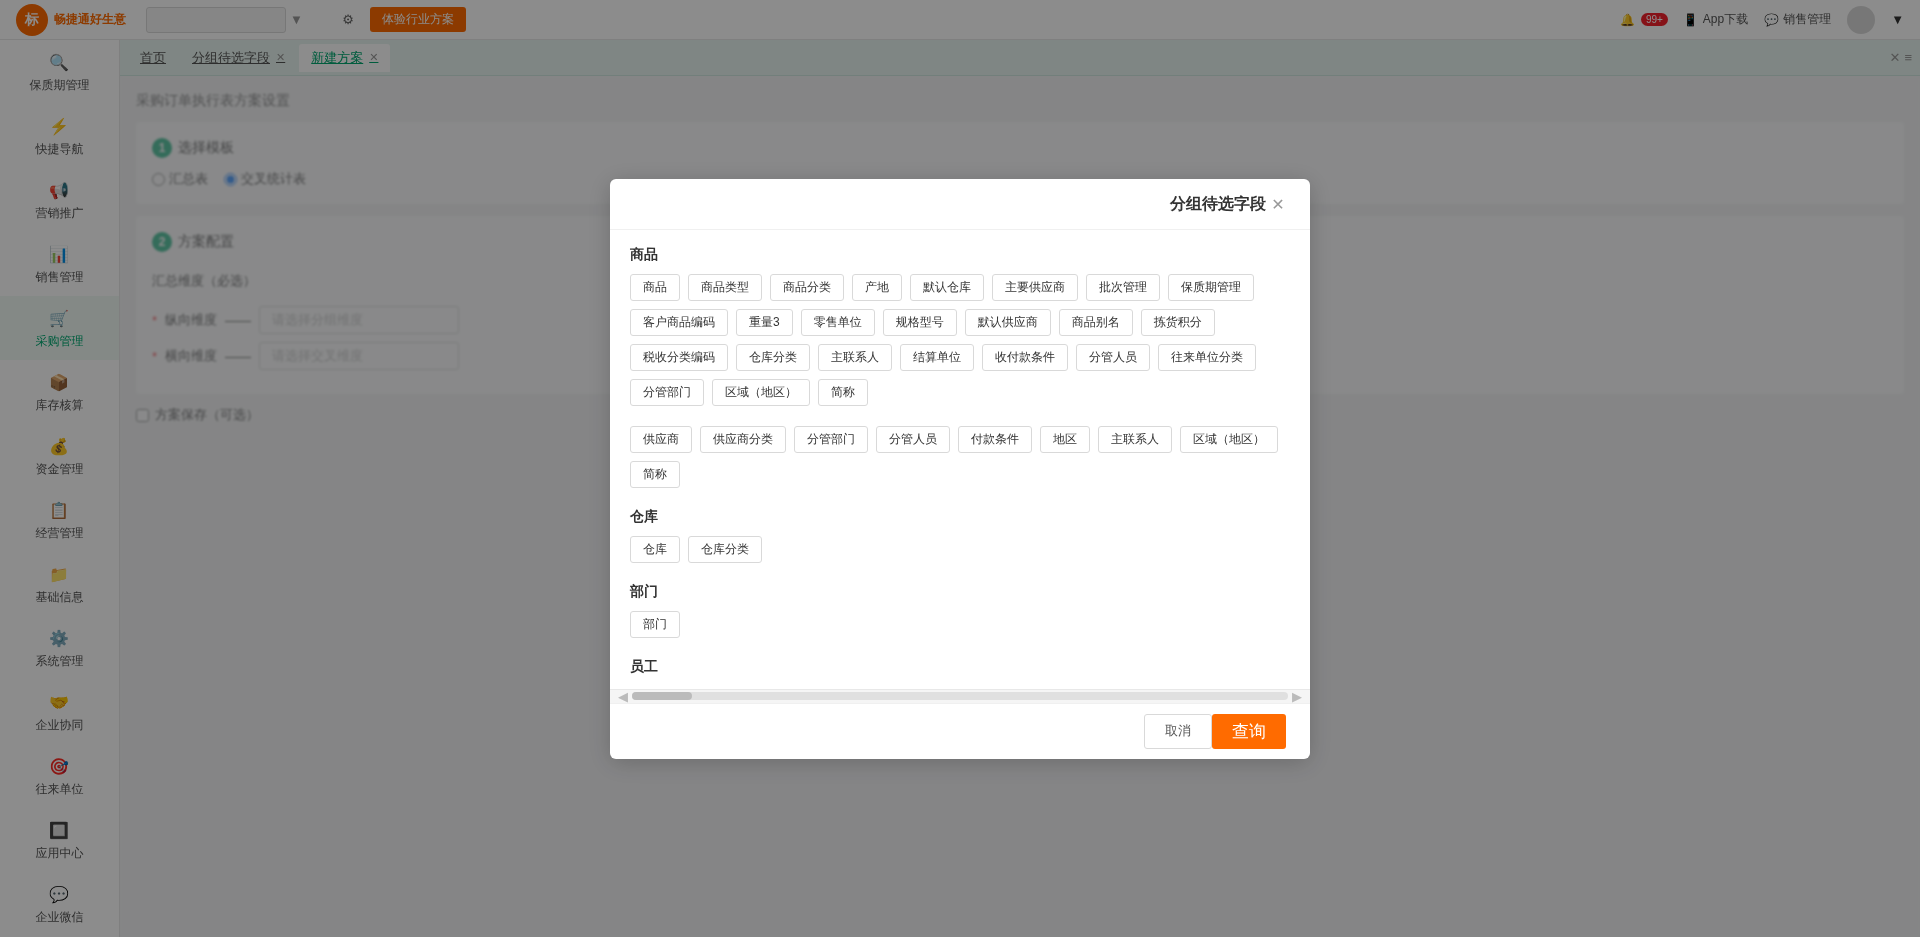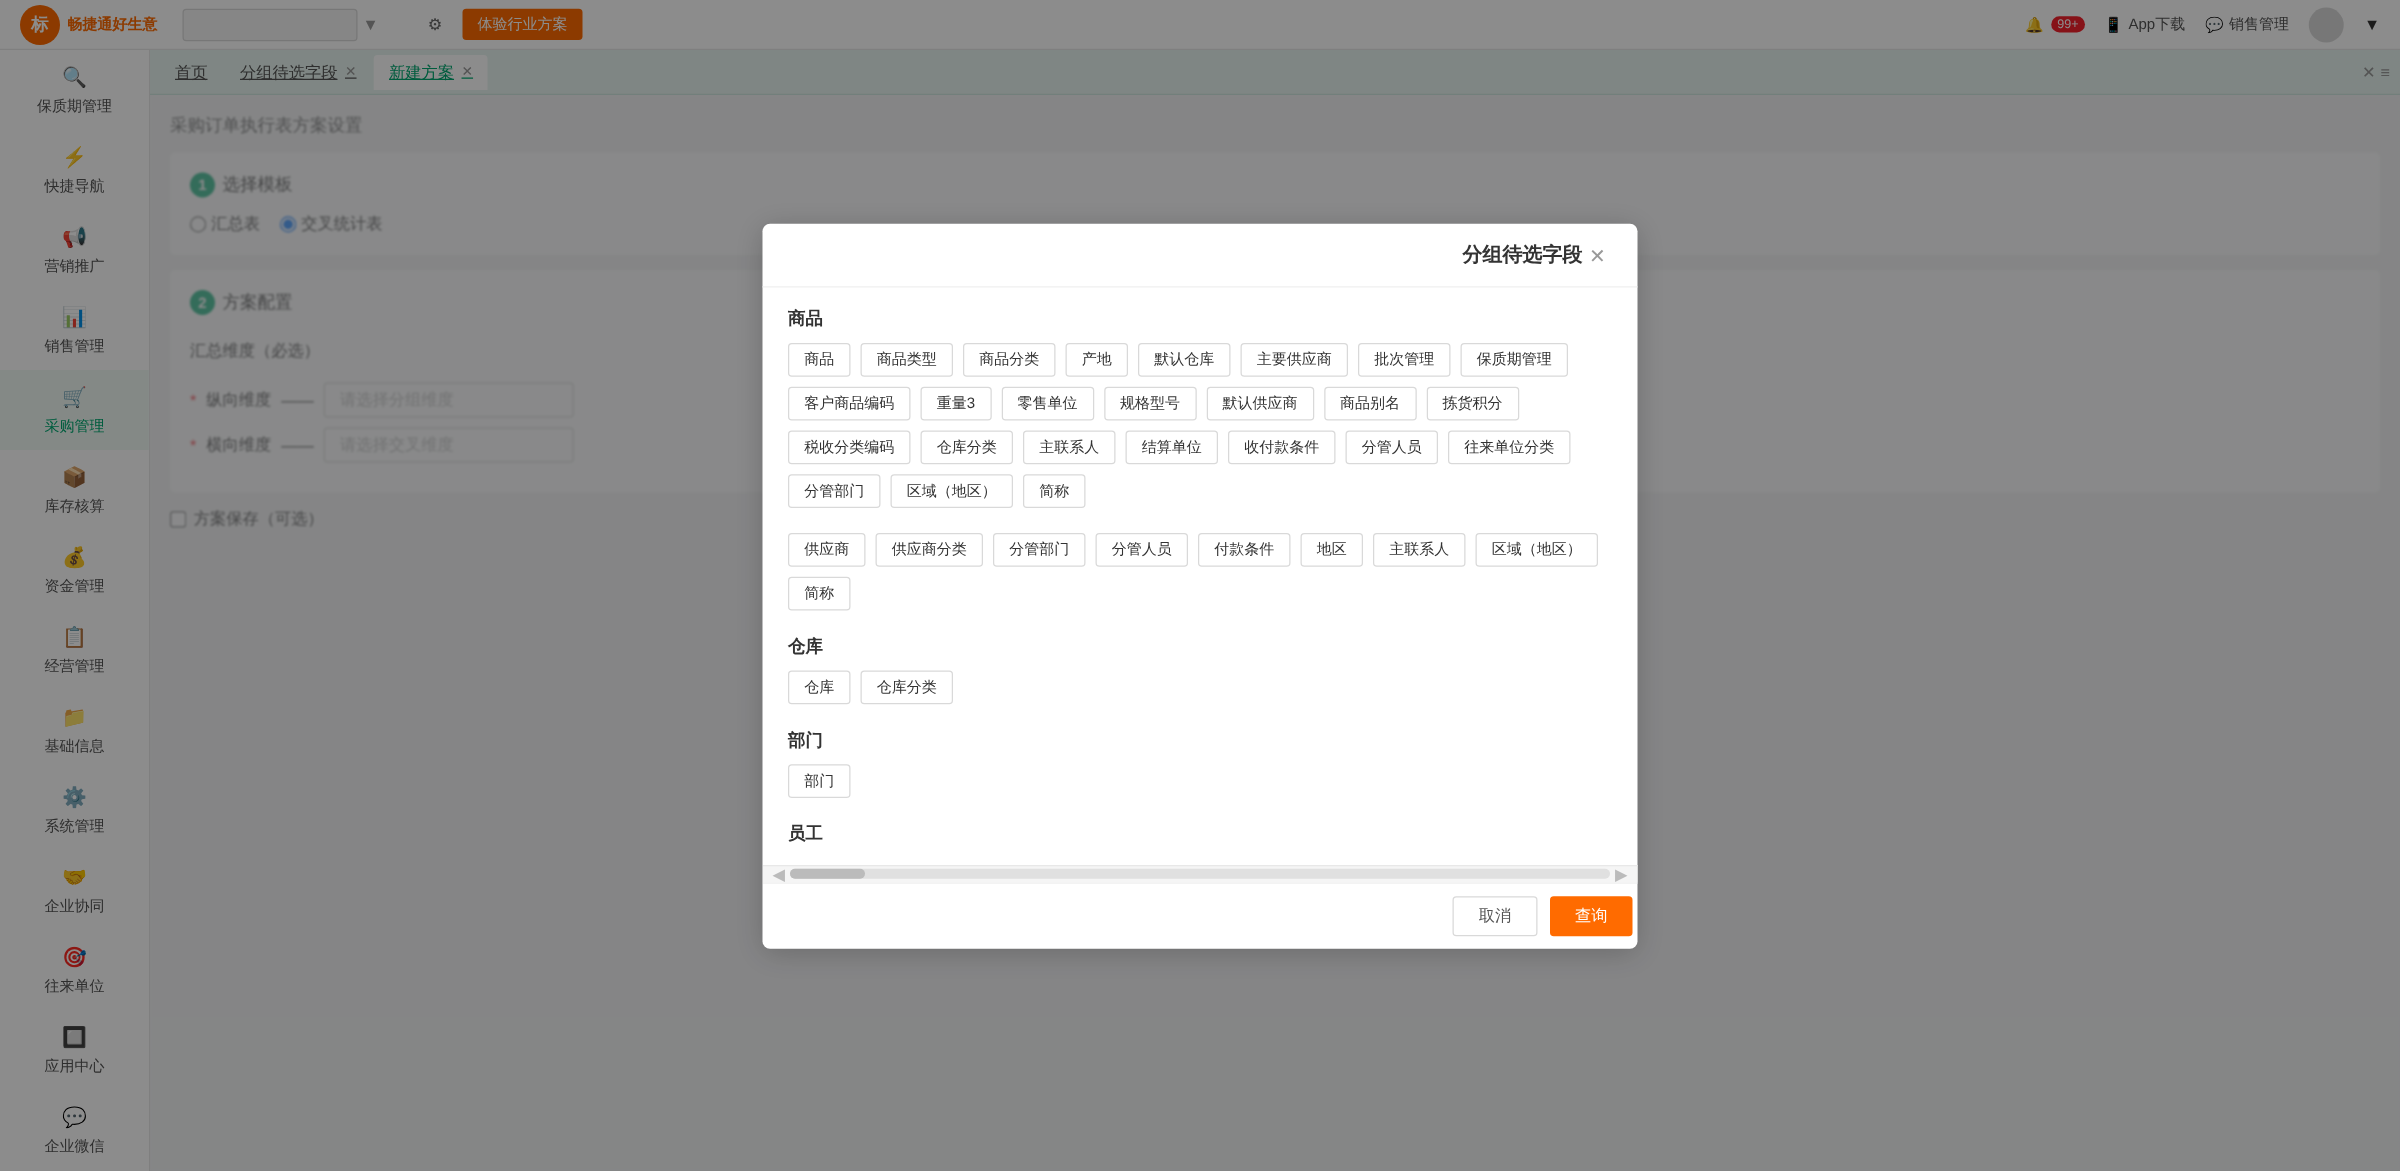--- a/index.html
+++ b/index.html
@@ -174,30 +174,30 @@
     }
     .modal-hscroll-bar {
       flex: 1; height: 8px; background: #e0e0e0; border-radius: 4px; position: relative;
     }
     .modal-hscroll-thumb {
       width: 60px; height: 100%; background: #bbb; border-radius: 4px;
     }
 
     
     .modal-footer {
-      display: flex; justify-content: flex-end; gap: 10px;
-      padding: 10px 4px; border-top: 1px solid #f0f0f0;
+      display: flex; justify-content: flex-end; 
+      padding: 10px 24px; border-top: 1px solid #f0f0f0;
     }
     .btn-cancel {
       padding: 6px 20px; border: 1px solid #d9d9d9; border-radius: 3px;
       background: #fff; cursor: pointer; font-size: 13px; color: #555;
     }
     .btn-confirm {
       padding: 6px 20px; border: none; border-radius: 3px;
-      background: #ff6b00; color: white; cursor: pointer; font-size: 13px;
+      background: #ff6b00; color: white; cursor: pointer; font-size: 17px;
     }
   </style>
 </head>
 <body>
 
 <div class="top-bar">
   <div class="top-bar-logo">
     <div class="logo-icon">标</div>
     <div class="logo-text">畅捷通好生意</div>
   </div>

